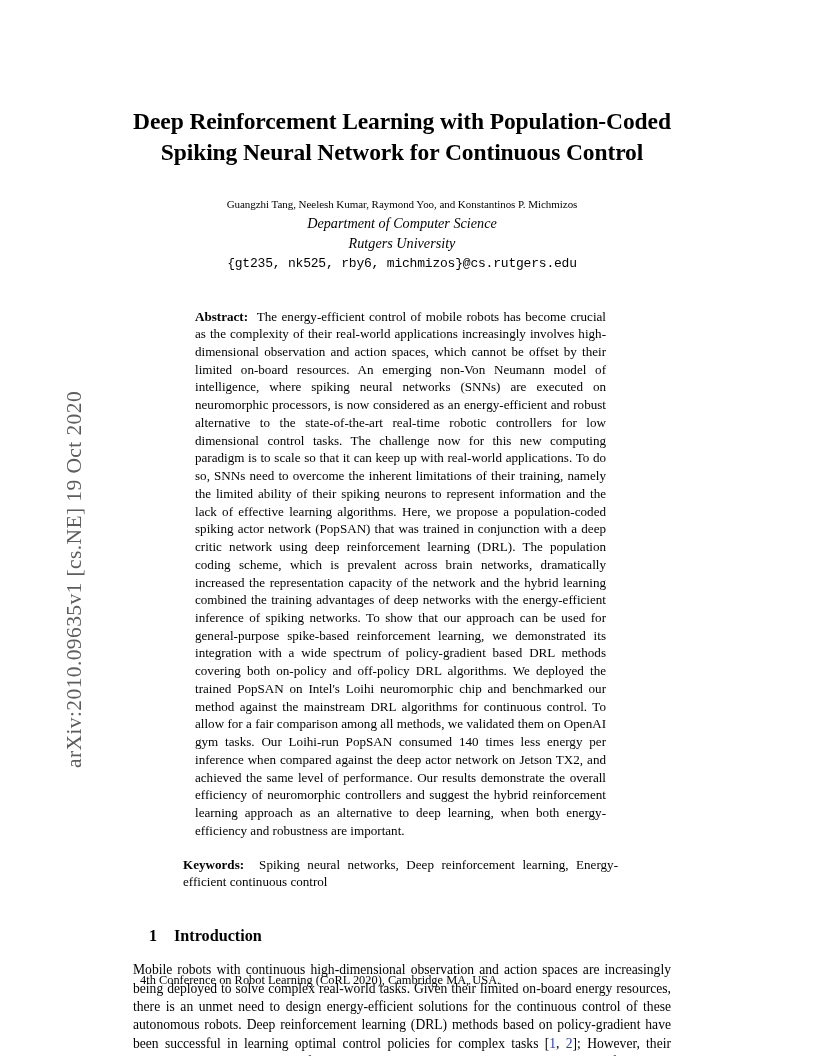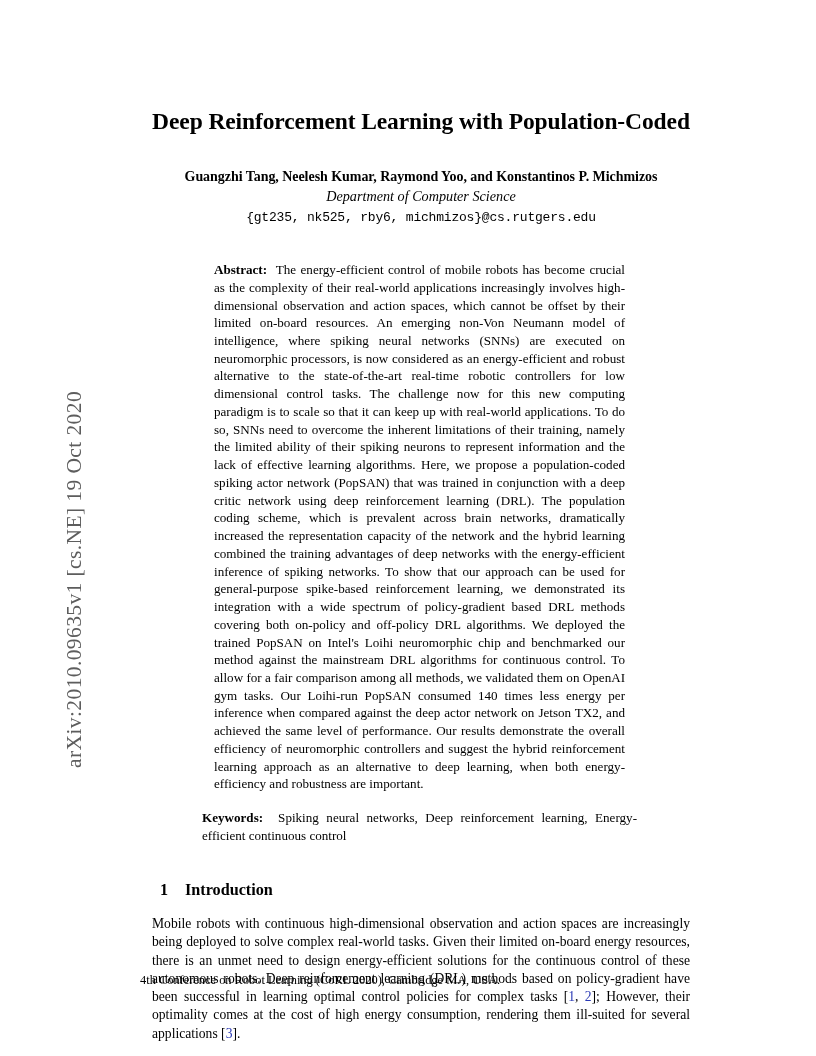--- a/index.html
+++ b/index.html
@@ -33,21 +33,21 @@
     font-size: 21.5px;
     letter-spacing: 0.4px;
     color: #5d5d5d;
     white-space: nowrap;
     line-height: 44px;
   }
 
   
   .page {
     position: absolute;
-    left: 152px;
+    left: 133px;
     top: 0;
     width: 538px;
     height: 845px;
   }
 
   
   .title {
     margin: 0;
     padding-top: 106px;
     font-size: 23.5px;
@@ -57,22 +57,22 @@
     letter-spacing: -0.1px;
   }
   .title-line { display: block; }
 
   
   .authors {
     margin-top: 30px;
     text-align: center;
   }
   .author-names {
-    font-size: 14px;
-    font-weight: bold;
+    font-size: 11px;
+    font-weight: normal;
     line-height: 1.42;
     letter-spacing: -0.05px;
   }
   .affil-line {
     font-size: 14.2px;
     line-height: 1.42;
     font-style: italic;
   }
   .email-line {
     font-family: "Liberation Mono", "DejaVu Sans Mono", monospace;
@@ -108,21 +108,21 @@
   }
   .keywords-body {
     margin: 0;
     font-size: 13.1px;
     line-height: 1.355;
     text-align: justify;
   }
 
   
   .section-heading {
-    margin: 36px 0 0 8px;
+    margin: 36px 0 0 16px;
     font-size: 16.2px;
     font-weight: bold;
     line-height: 1.2;
   }
   .section-num {
     display: inline-block;
     min-width: 25px;
   }
 
   
@@ -153,25 +153,27 @@
 </style>
 </head>
 <body>
 
 <div class="arxiv-stamp">arXiv:2010.09635v1  [cs.NE]  19 Oct 2020</div>
 
 <div class="page">
 
   <h1 class="title">
     <span class="title-line">Deep Reinforcement Learning with Population-Coded</span>
+    <span class="title-line">Spiking Neural Network for Continuous Control</span>
   </h1>
 
   <div class="authors">
     <div class="author-names">Guangzhi Tang, Neelesh Kumar, Raymond Yoo, and Konstantinos P. Michmizos</div>
     <div class="affil-line">Department of Computer Science</div>
+    <div class="affil-line">Rutgers University</div>
     <div class="email-line">{gt235, nk525, rby6, michmizos}@cs.rutgers.edu</div>
   </div>
 
   <div class="abstract-block">
     <p class="abstract-body"><span class="lead">Abstract:</span><span>The energy-efficient control of mobile robots has become crucial as the complexity of their real-world applications increasingly involves high-dimensional observation and action spaces, which cannot be offset by their limited on-board resources. An emerging non-Von Neumann model of intelligence, where spiking neural networks (SNNs) are executed on neuromorphic processors, is now considered as an energy-efficient and robust alternative to the state-of-the-art real-time robotic controllers for low dimensional control tasks. The challenge now for this new computing paradigm is to scale so that it can keep up with real-world applications. To do so, SNNs need to overcome the inherent limitations of their training, namely the limited ability of their spiking neurons to represent information and the lack of effective learning algorithms. Here, we propose a population-coded spiking actor network (PopSAN) that was trained in conjunction with a deep critic network using deep reinforcement learning (DRL). The population coding scheme, which is prevalent across brain networks, dramatically increased the representation capacity of the network and the hybrid learning combined the training advantages of deep networks with the energy-efficient inference of spiking networks. To show that our approach can be used for general-purpose spike-based reinforcement learning, we demonstrated its integration with a wide spectrum of policy-gradient based DRL methods covering both on-policy and off-policy DRL algorithms. We deployed the trained PopSAN on Intel's Loihi neuromorphic chip and benchmarked our method against the mainstream DRL algorithms for continuous control. To allow for a fair comparison among all methods, we validated them on OpenAI gym tasks. Our Loihi-run PopSAN consumed 140 times less energy per inference when compared against the deep actor network on Jetson TX2, and achieved the same level of performance. Our results demonstrate the overall efficiency of neuromorphic controllers and suggest the hybrid reinforcement learning approach as an alternative to deep learning, when both energy-efficiency and robustness are important.</span></p>
   </div>
 
   <div class="keywords-block">
     <p class="keywords-body"><span class="lead">Keywords:</span><span>Spiking neural networks, Deep reinforcement learning, Energy-efficient continuous control</span></p>
   </div>

